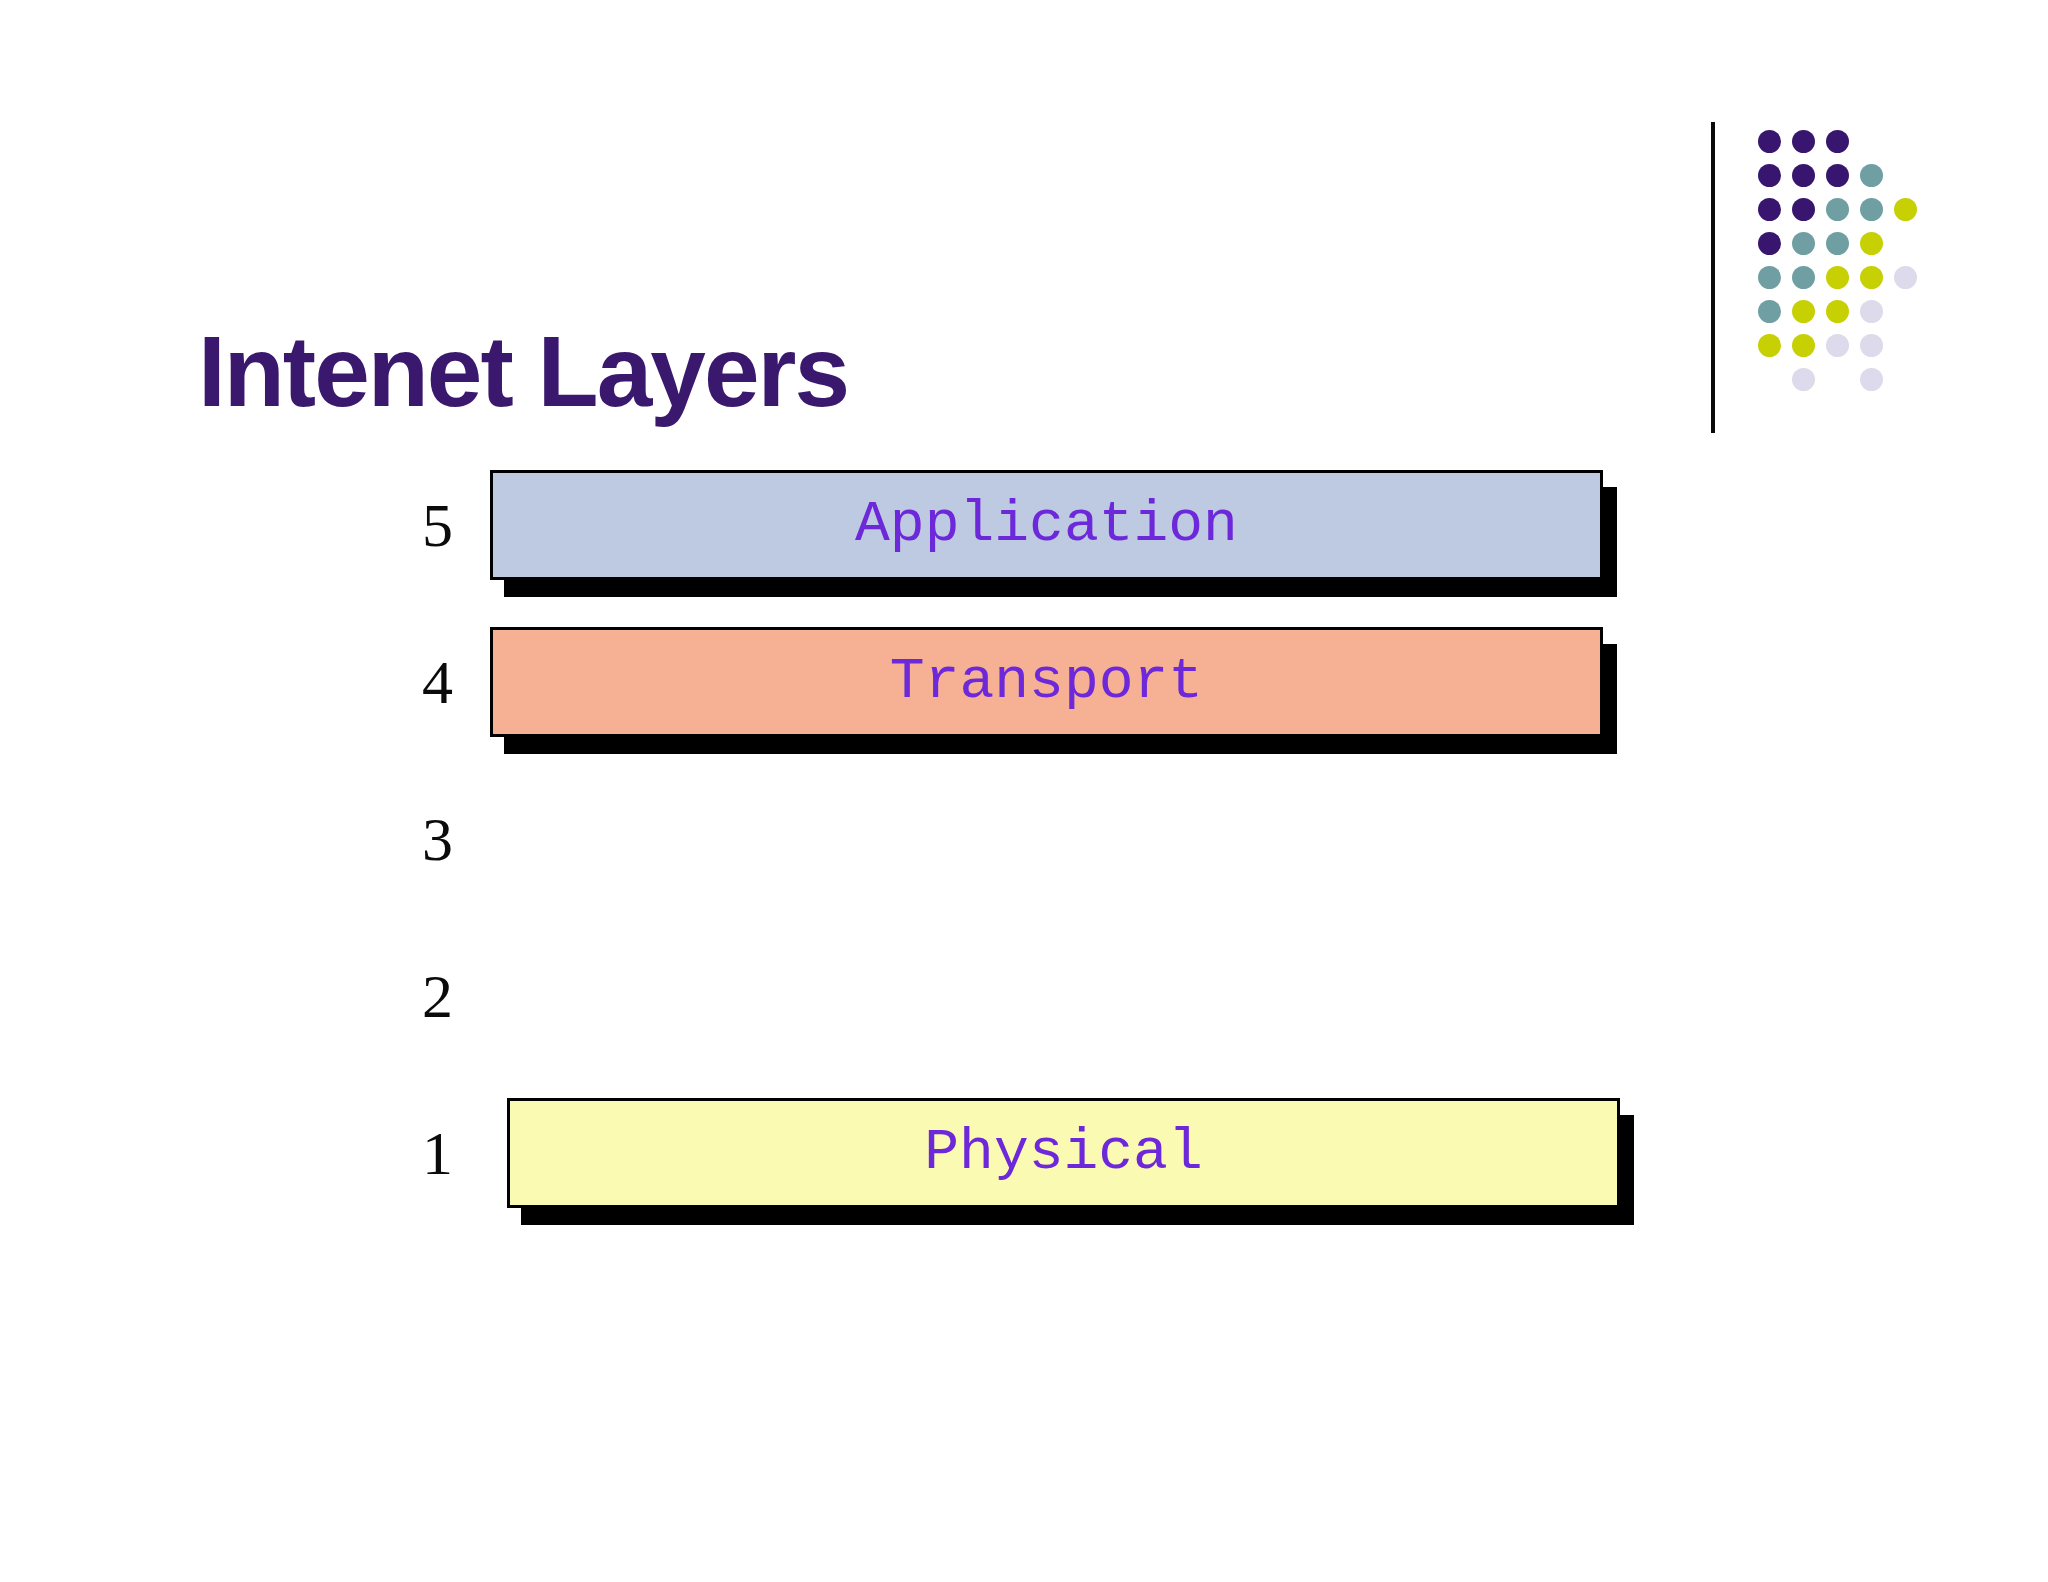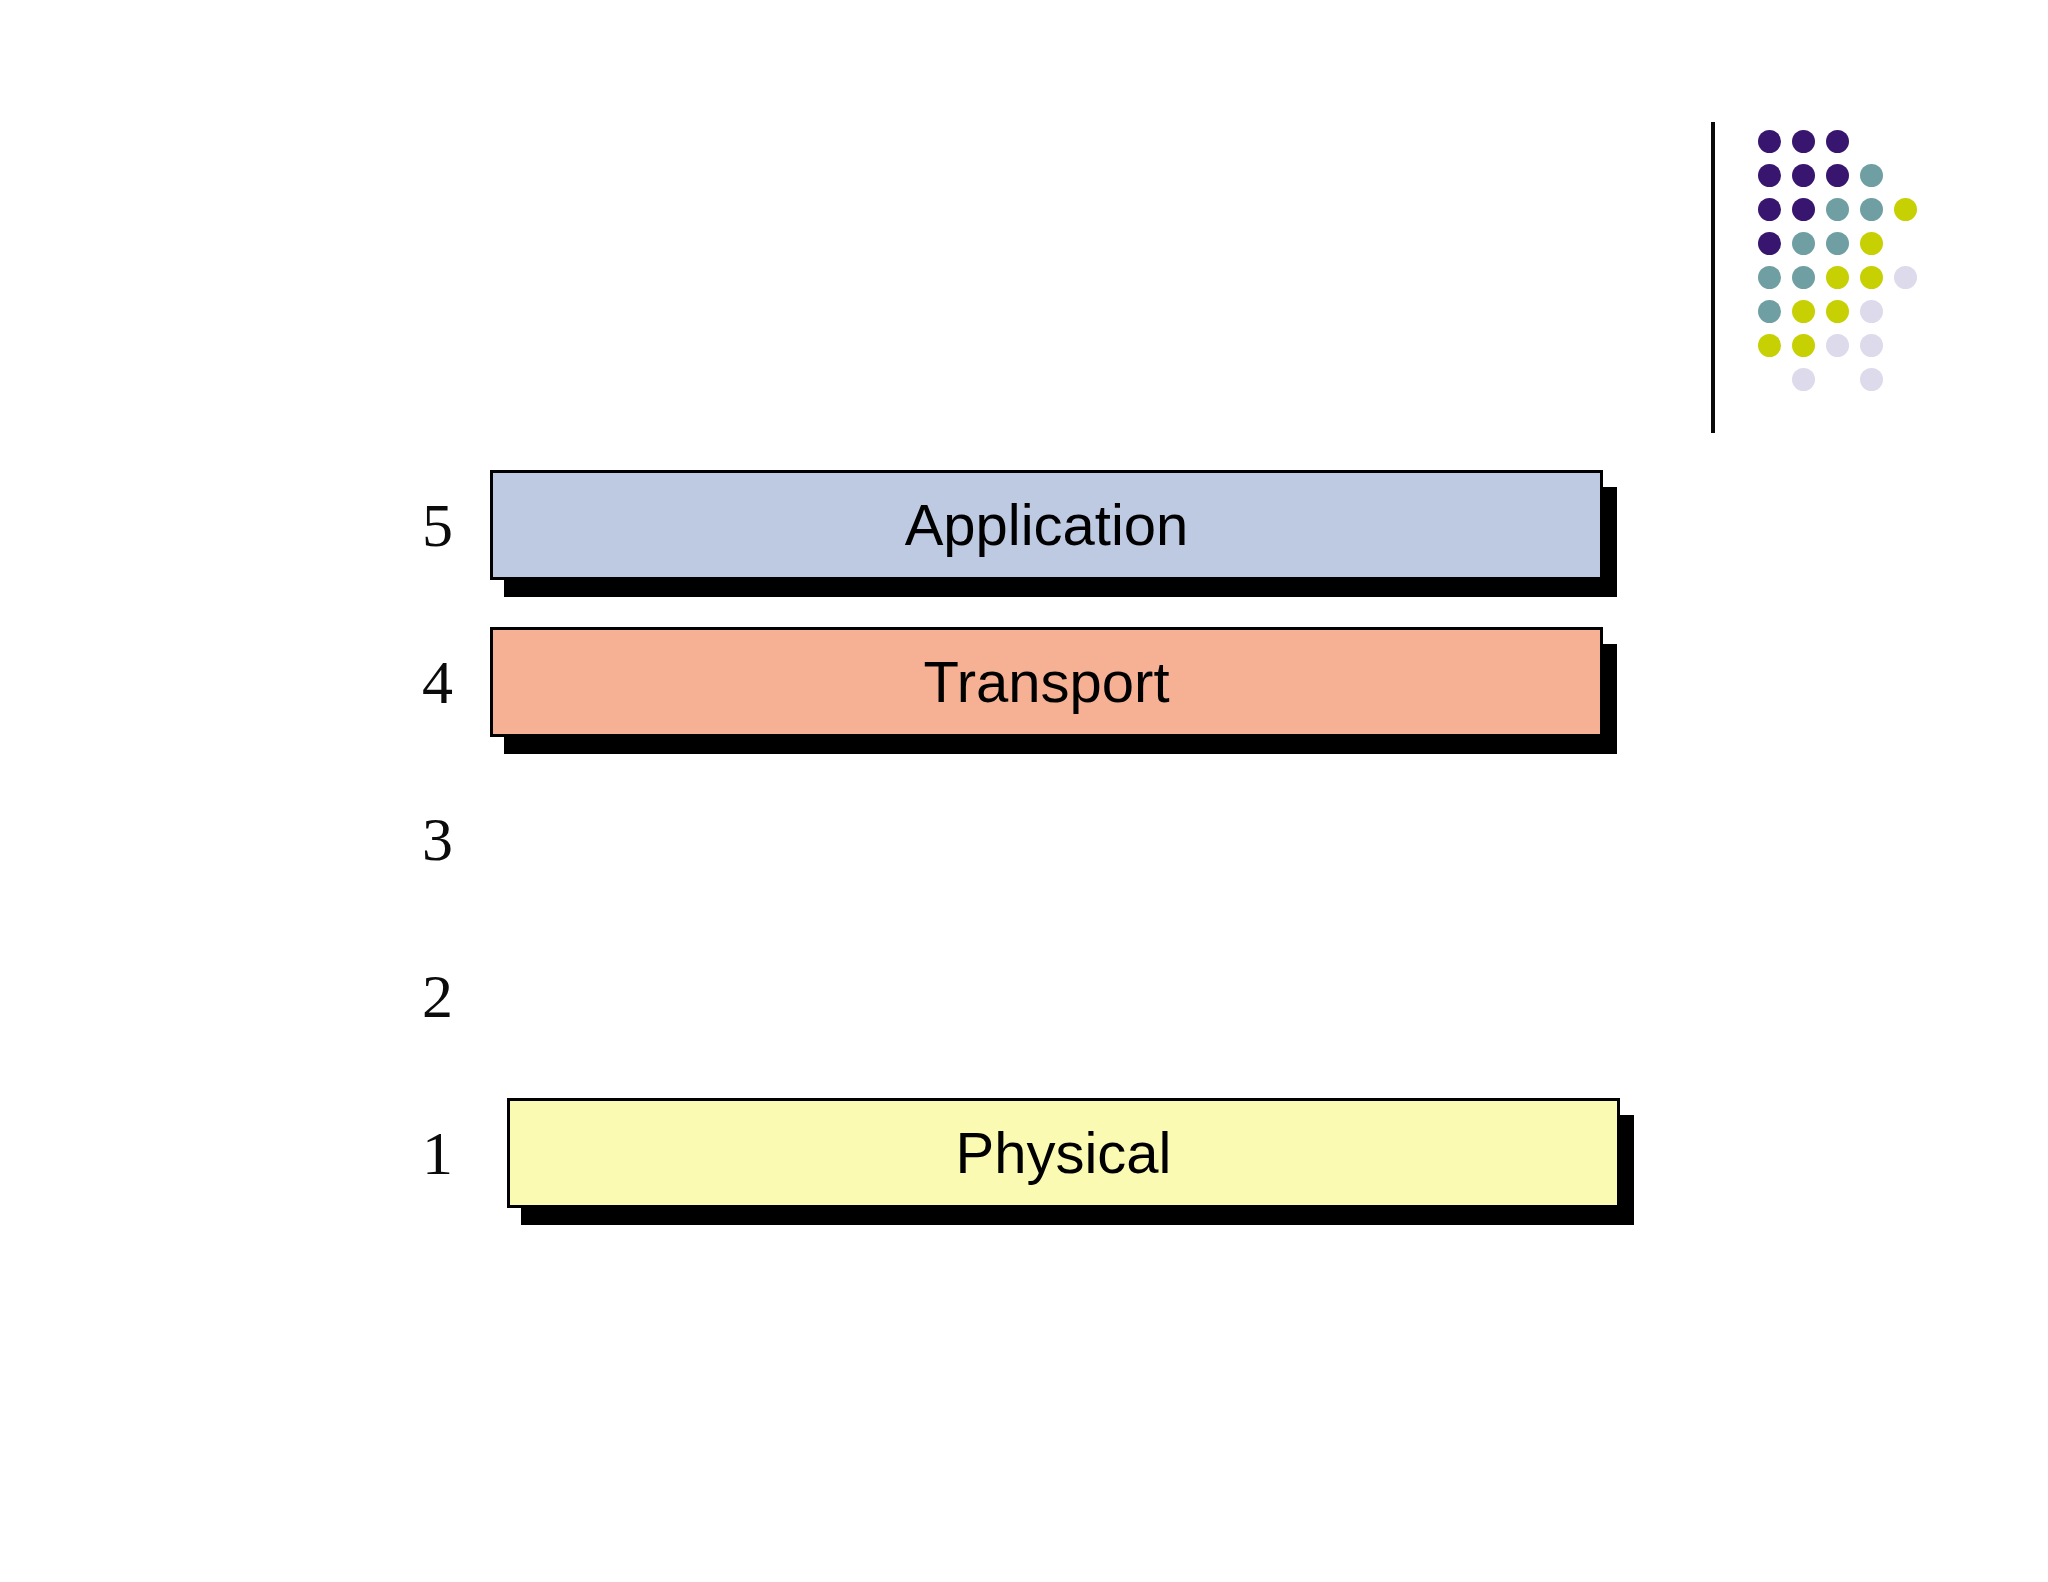--- a/index.html
+++ b/index.html
@@ -54,23 +54,23 @@
     box-sizing: border-box;
     width: 1113px;
     height: 110px;
     border: 3px solid #000000;
     box-shadow: 14px 17px 0 #000000;
     display: flex;
     align-items: center;
     justify-content: center;
   }
   .layer-label {
-    font-family: Liberation Sans, sans-serif;
+    font-family: Liberation Mono, monospace;
     font-size: 58px;
-    color: #000000;
+    color: #6d28d9;
     line-height: 1;
     white-space: nowrap;
   }
 
   
   .corner-line {
     position: absolute;
     left: 1711px;
     top: 122px;
     width: 4px;
@@ -96,20 +96,21 @@
     width: 23px;
     height: 23px;
     border-radius: 50%;
   }
 </style>
 </head>
 <body>
 
 <div class="slide">
 
+  <h1 class="slide-title" style="color: rgb(58, 24, 109);">Intenet Layers</h1>
 
   <div class="layer-stack">
 
     <div class="layer-row">
       <div class="layer-number">5</div>
       <div class="layer-bar" style="background-color: rgb(190, 201, 226);">
         <span class="layer-label">Application</span>
       </div>
     </div>
 

